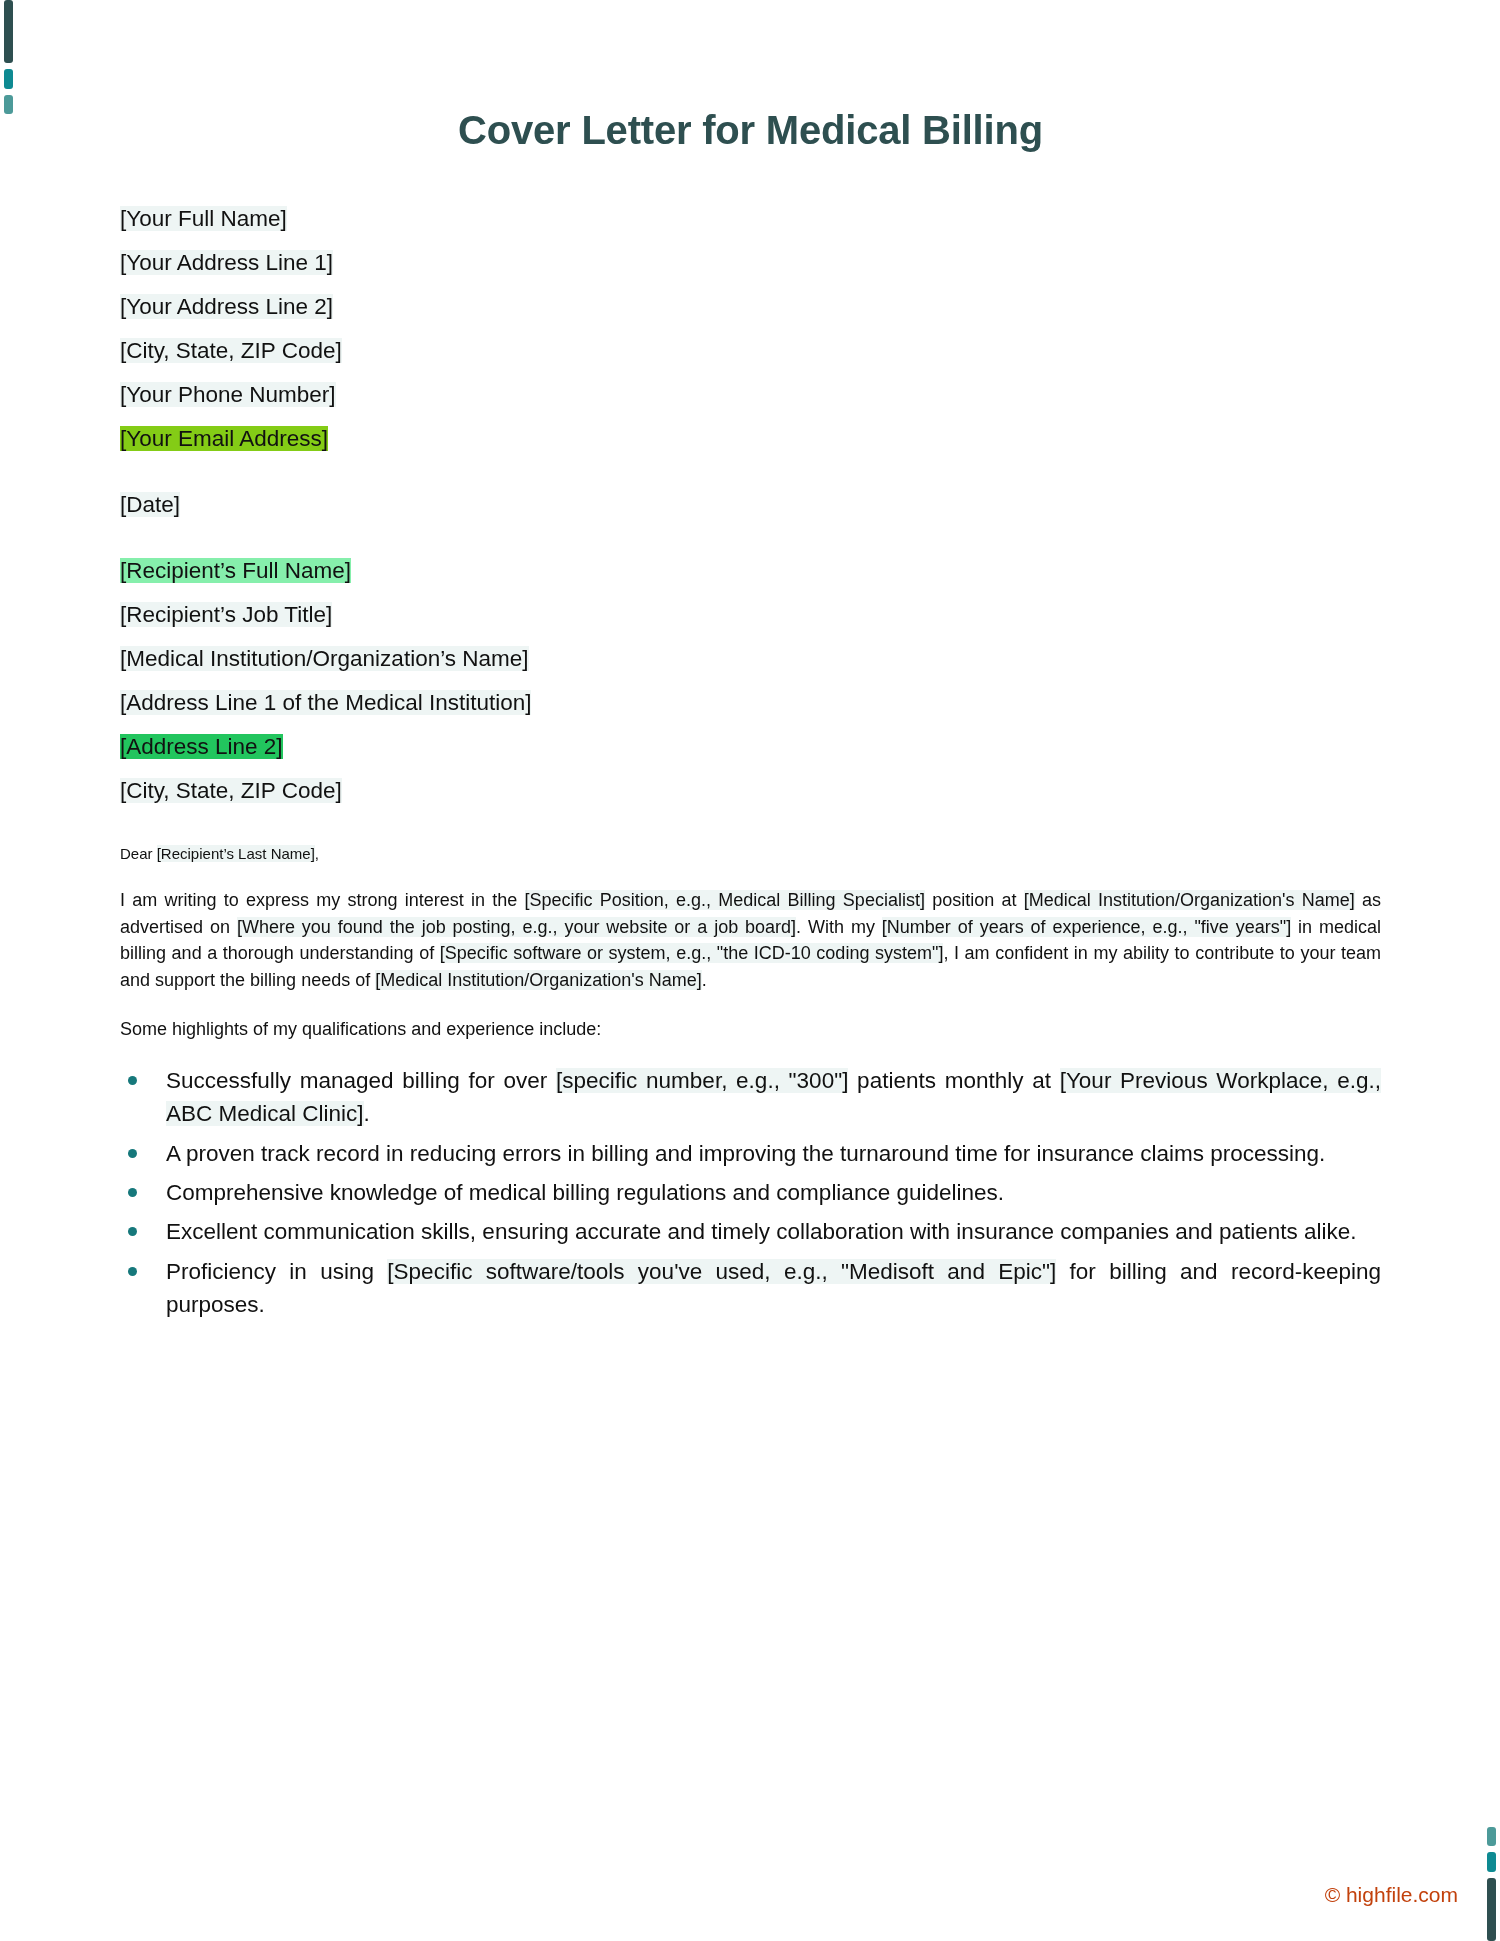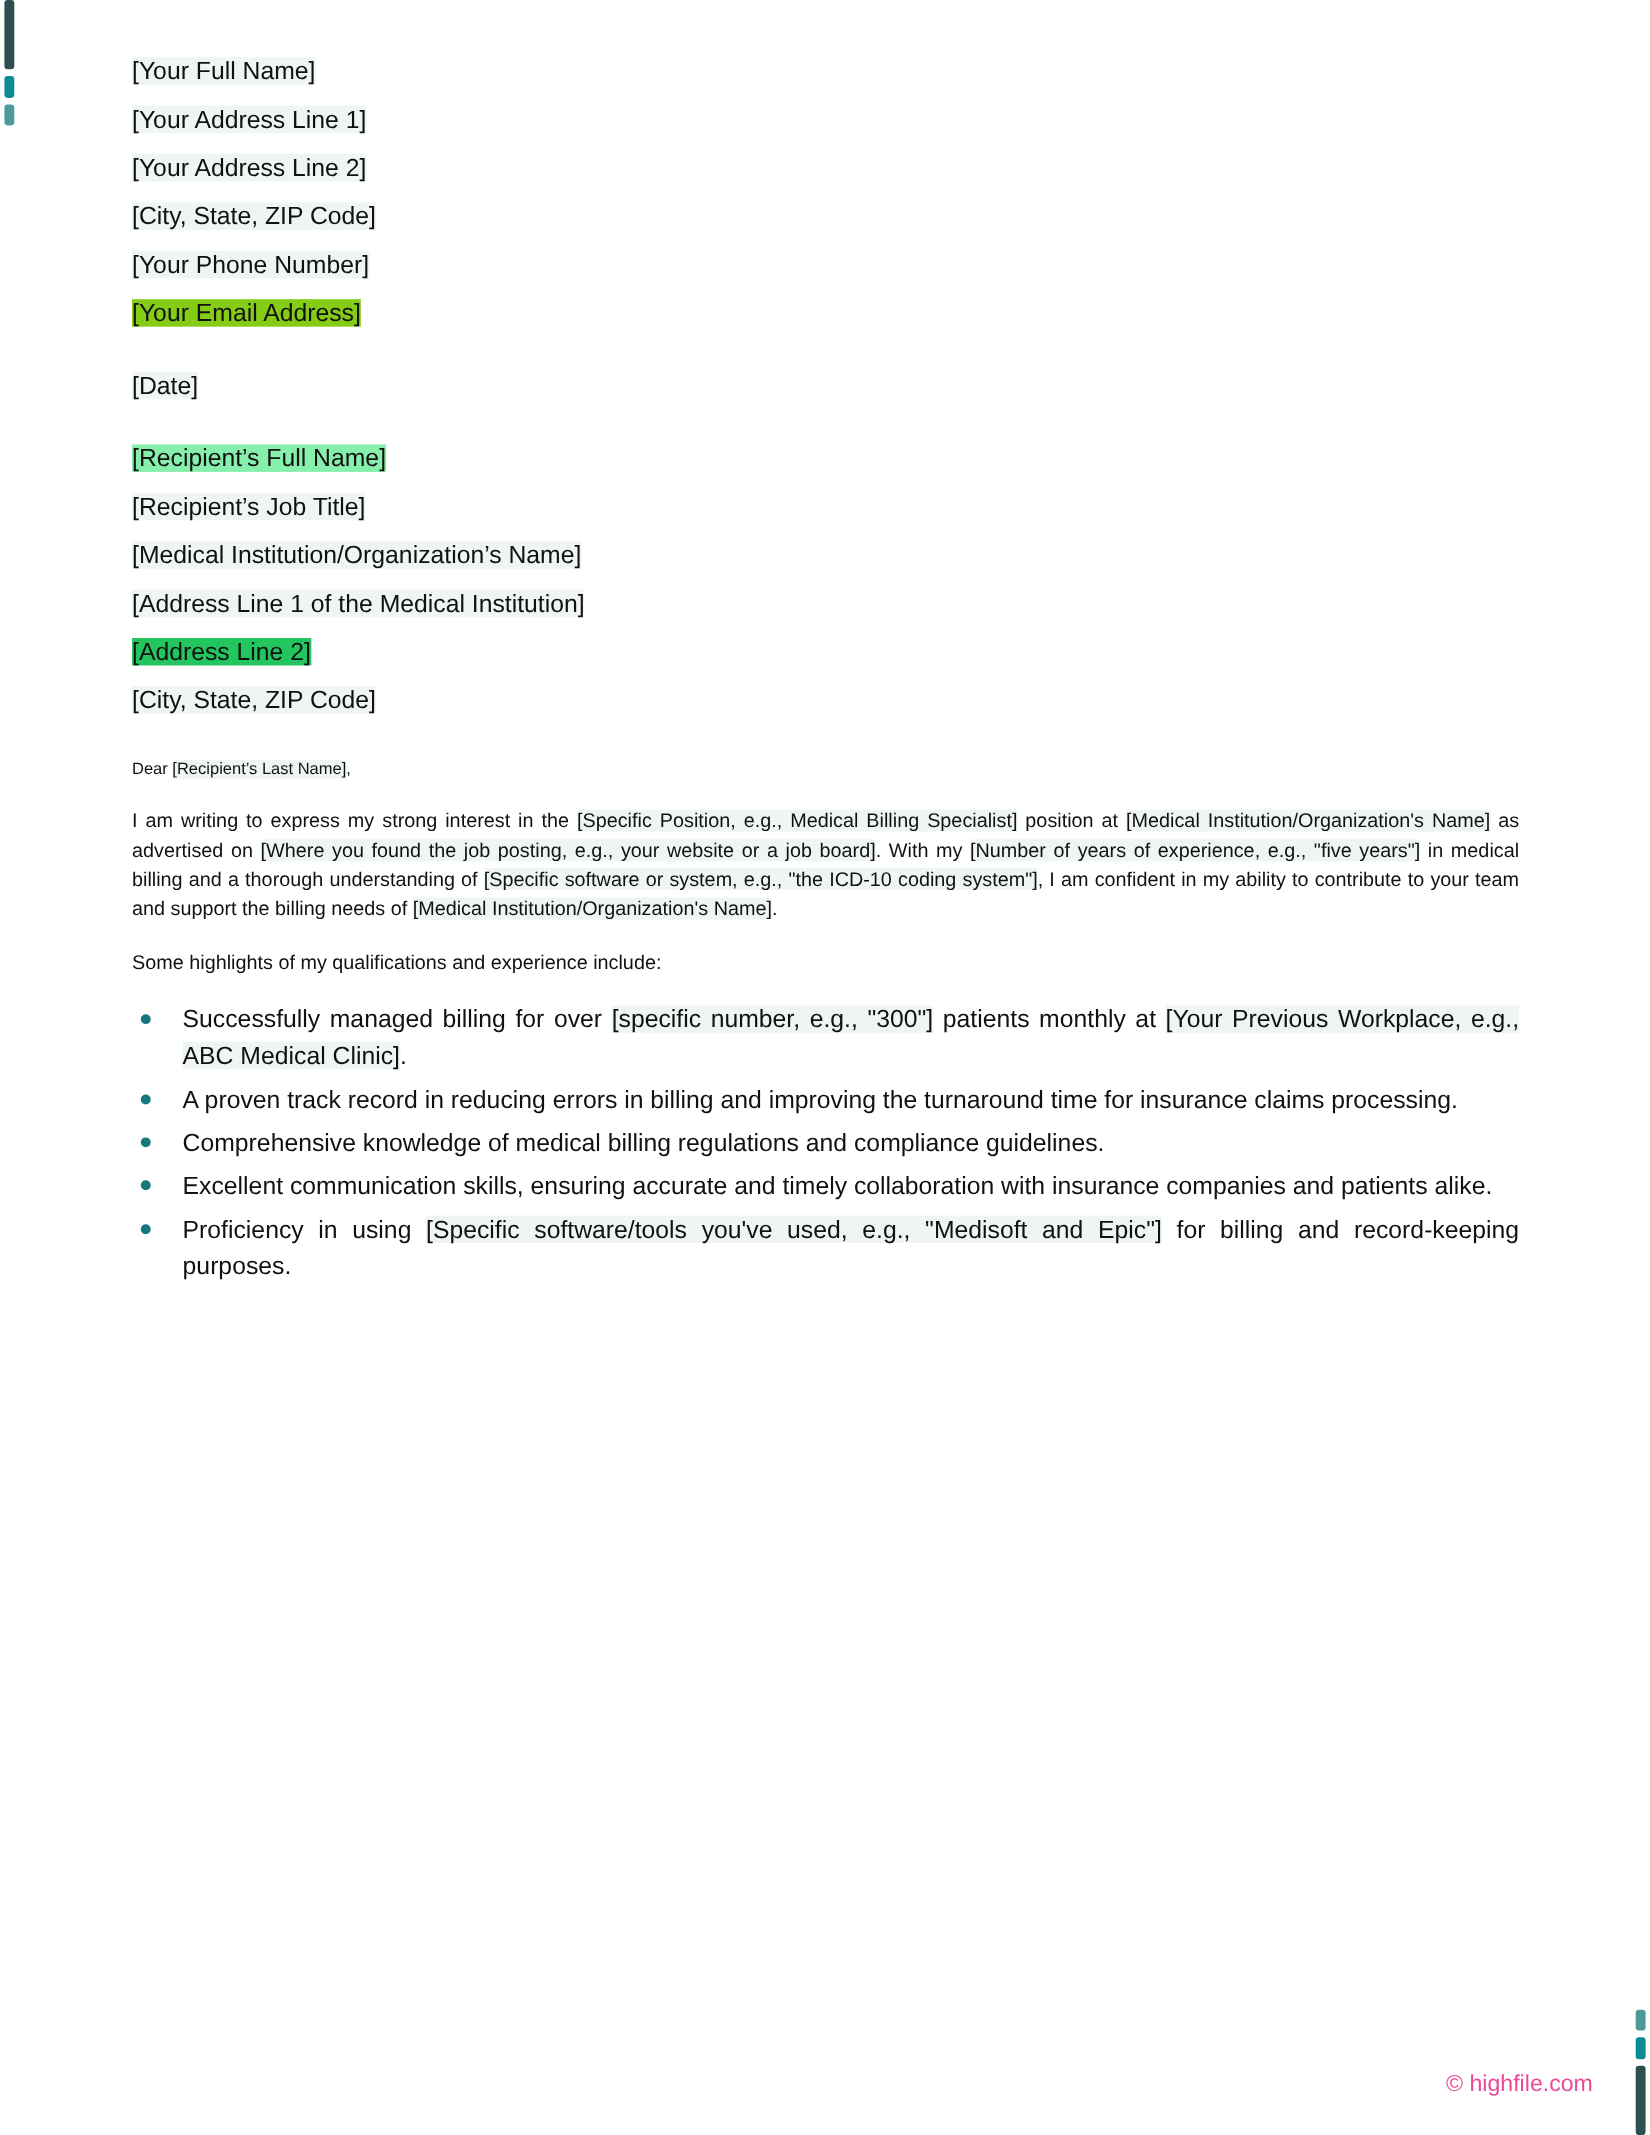--- a/index.html
+++ b/index.html
@@ -107,24 +107,24 @@
     background: #16787b;
   }
 
   
   .ph {
     background: #eef5f4;
   }
 
   .footer {
     position: absolute;
-    right: 52px;
+    right: 42px;
     bottom: 34px;
     font-size: 21px;
-    color: #ec4899;
+    color: #c2410c;
     white-space: nowrap;
   }
 </style>
 </head>
 <body>
 
 <div class="page">
 
   <div class="deco deco-tl">
     <span class="seg-long" style="background: rgb(46, 79, 80);"></span>
@@ -137,20 +137,21 @@
   <div class="deco deco-br">
     <span class="seg-short" style="background: rgb(76, 154, 153);"></span>
     <span class="gap"></span>
     <span class="seg-mid" style="background: rgb(14, 138, 146);"></span>
     <span class="gap"></span>
     <span class="seg-long" style="background: rgb(46, 79, 80);"></span>
   </div>
 
   <div class="content">
 
+    <h1 class="doc-title" style="color: rgb(46, 79, 80);">Cover Letter for Medical Billing</h1>
 
     <div class="body-block">
 
       <div id="sender-block">
           <div class="addr-line"><span class="ph" style="background: rgb(238, 245, 244);">[Your Full Name]</span></div>
           <div class="addr-line"><span class="ph" style="background: rgb(238, 245, 244);">[Your Address Line 1]</span></div>
           <div class="addr-line"><span class="ph" style="background: rgb(238, 245, 244);">[Your Address Line 2]</span></div>
           <div class="addr-line"><span class="ph" style="background: rgb(238, 245, 244);">[City, State, ZIP Code]</span></div>
           <div class="addr-line"><span class="ph" style="background: rgb(238, 245, 244);">[Your Phone Number]</span></div>
           <div class="addr-line"><span class="ph" style="background: #84cc16;">[Your Email Address]</span></div>

